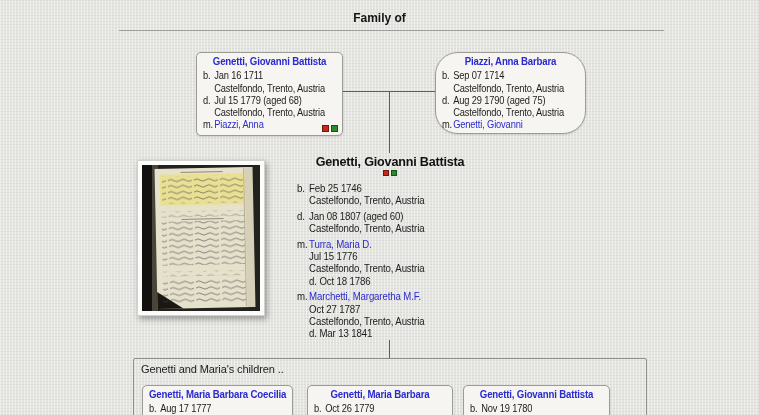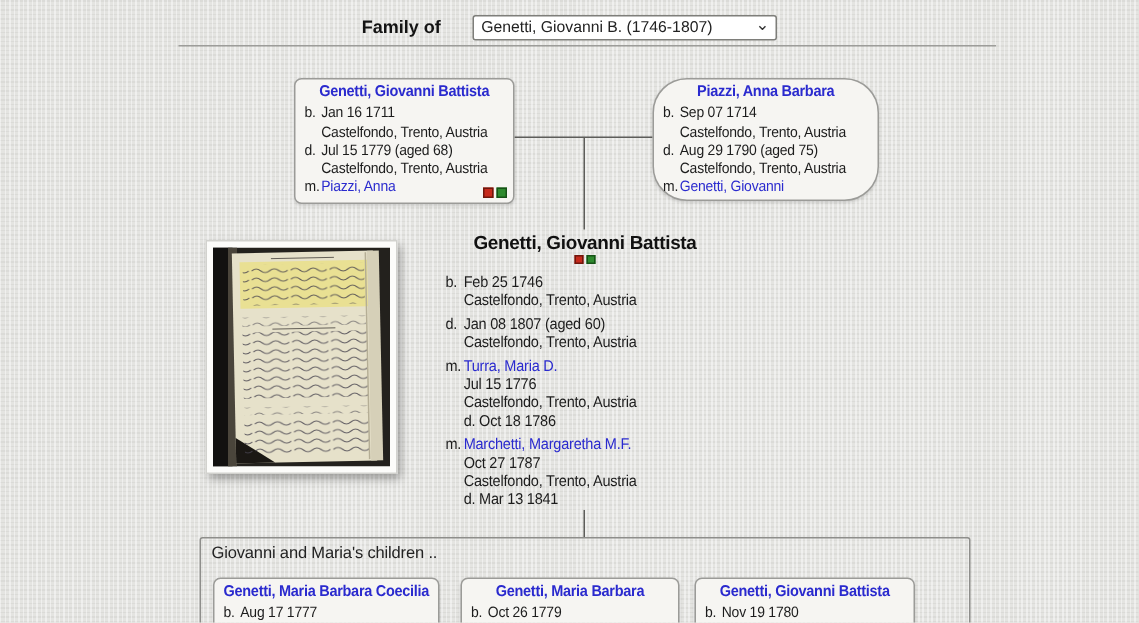--- a/index.html
+++ b/index.html
@@ -71,24 +71,20 @@
     border:1px solid #8e8e8b;border-radius:2px;
   }
   .children-heading{position:absolute;left:141px;top:363px;font-size:11px;color:#222;letter-spacing:-0.1px;}
   .childbox{top:385px;height:62px;}
 </style>
 </head>
 <body>
 
 <div class="topbar">
   <span class="family-label">Family of</span>
-  <div class="select">
-    <span>Genetti, Giovanni B. (1746-1807)</span>
-    <span class="chev">⌄</span>
-  </div>
 </div>
 <div class="toprule"></div>
 
 <div class="hline" style="left:343px;top:91px;width:92px;"></div>
 <div class="vline" style="left:389px;top:92px;height:61px;"></div>
 <div class="vline" style="left:389px;top:340px;height:18px;"></div>
 
 <div class="pbox" style="left:196px;top:52px;width:147px;height:84px;">
   <div class="condense">
     <div class="ptitle">Genetti, Giovanni Battista</div>
@@ -165,21 +161,21 @@
     <div class="cgroup">
       <div class="crow"><span class="lbl">m.</span><span class="link">Marchetti, Margaretha M.F.</span></div>
       <div class="crow"><span>Oct 27 1787</span></div>
       <div class="crow"><span>Castelfondo, Trento, Austria</span></div>
       <div class="crow"><span>d. Mar 13 1841</span></div>
     </div>
   </div>
 </div>
 
 <div class="childbox-wrap"></div>
-<div class="children-heading">Giovanni and Maria's children ..</div>
+<div class="children-heading">Genetti and Maria's children ..</div>
 
 <div class="pbox childbox" style="left:142px;width:151px;">
   <div class="condense">
     <div class="ptitle">Genetti, Maria Barbara Coecilia</div>
     <div class="prow"><span class="lbl">b.</span><span>Aug 17 1777</span></div>
 
   </div>
 </div>
 
 <div class="pbox childbox" style="left:307px;width:146px;">

